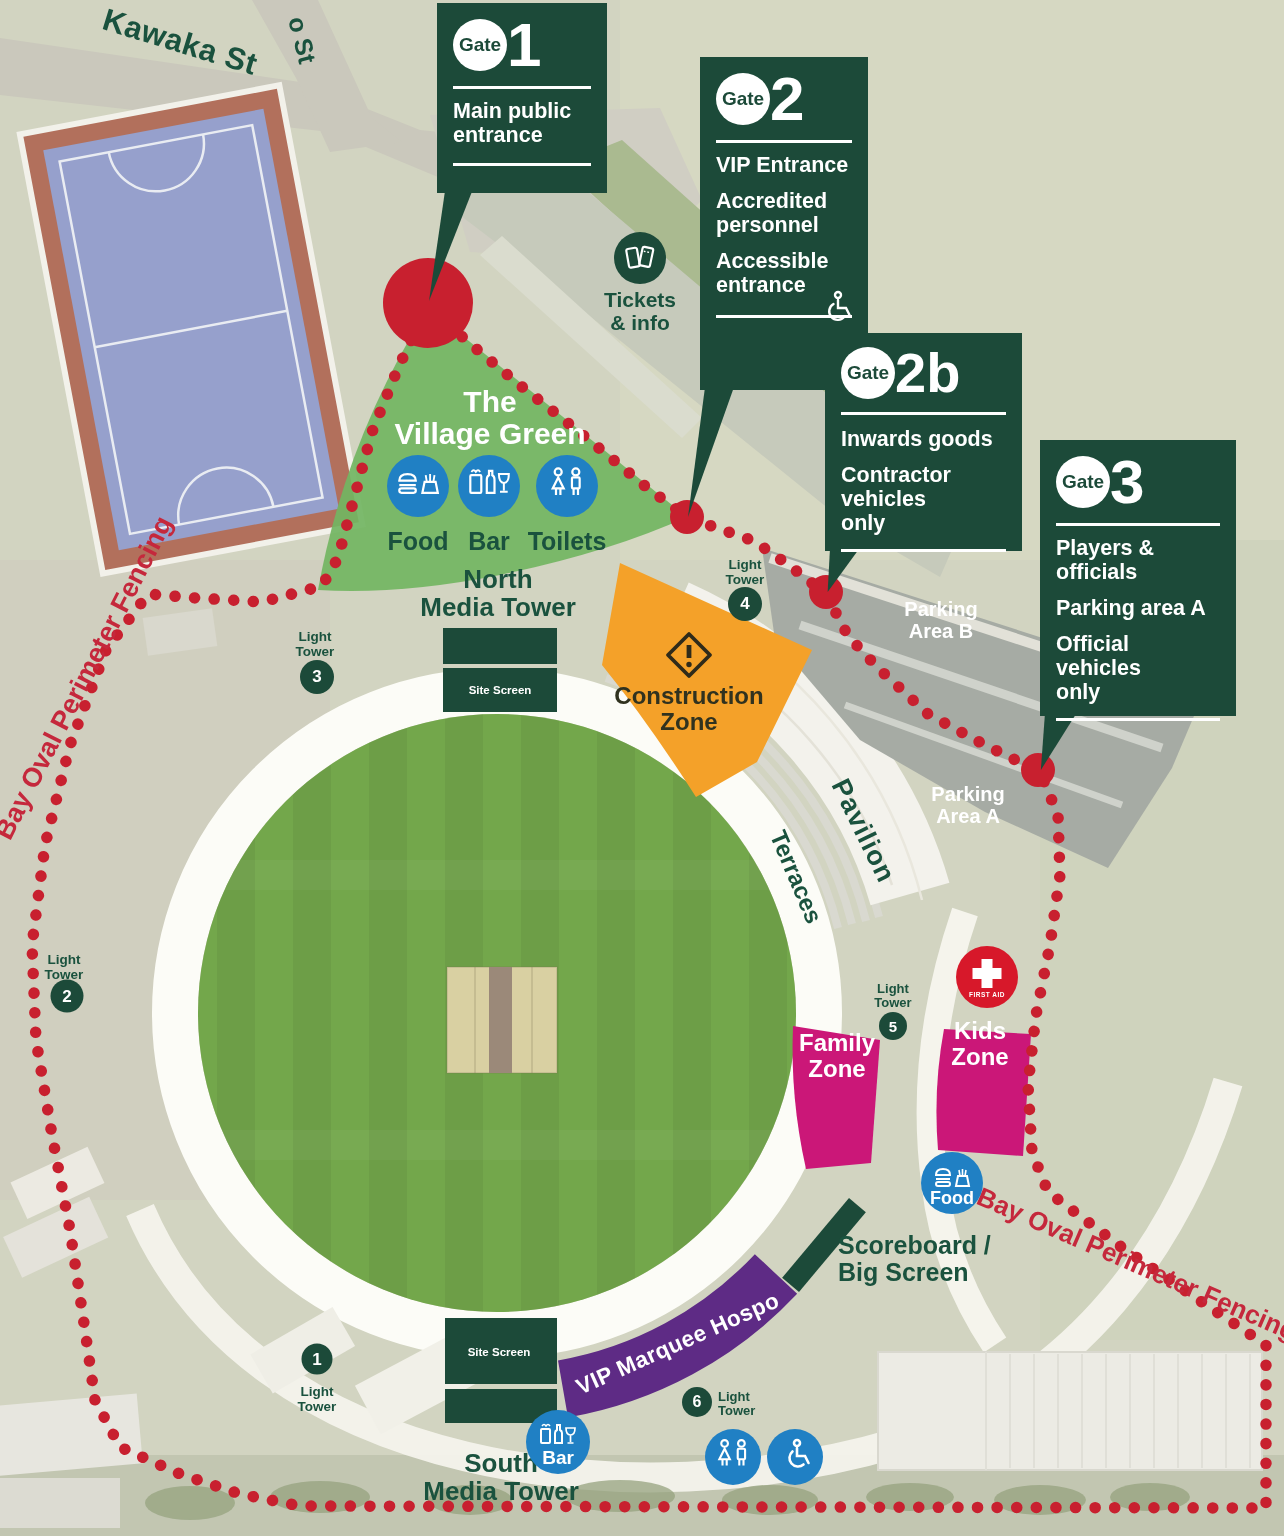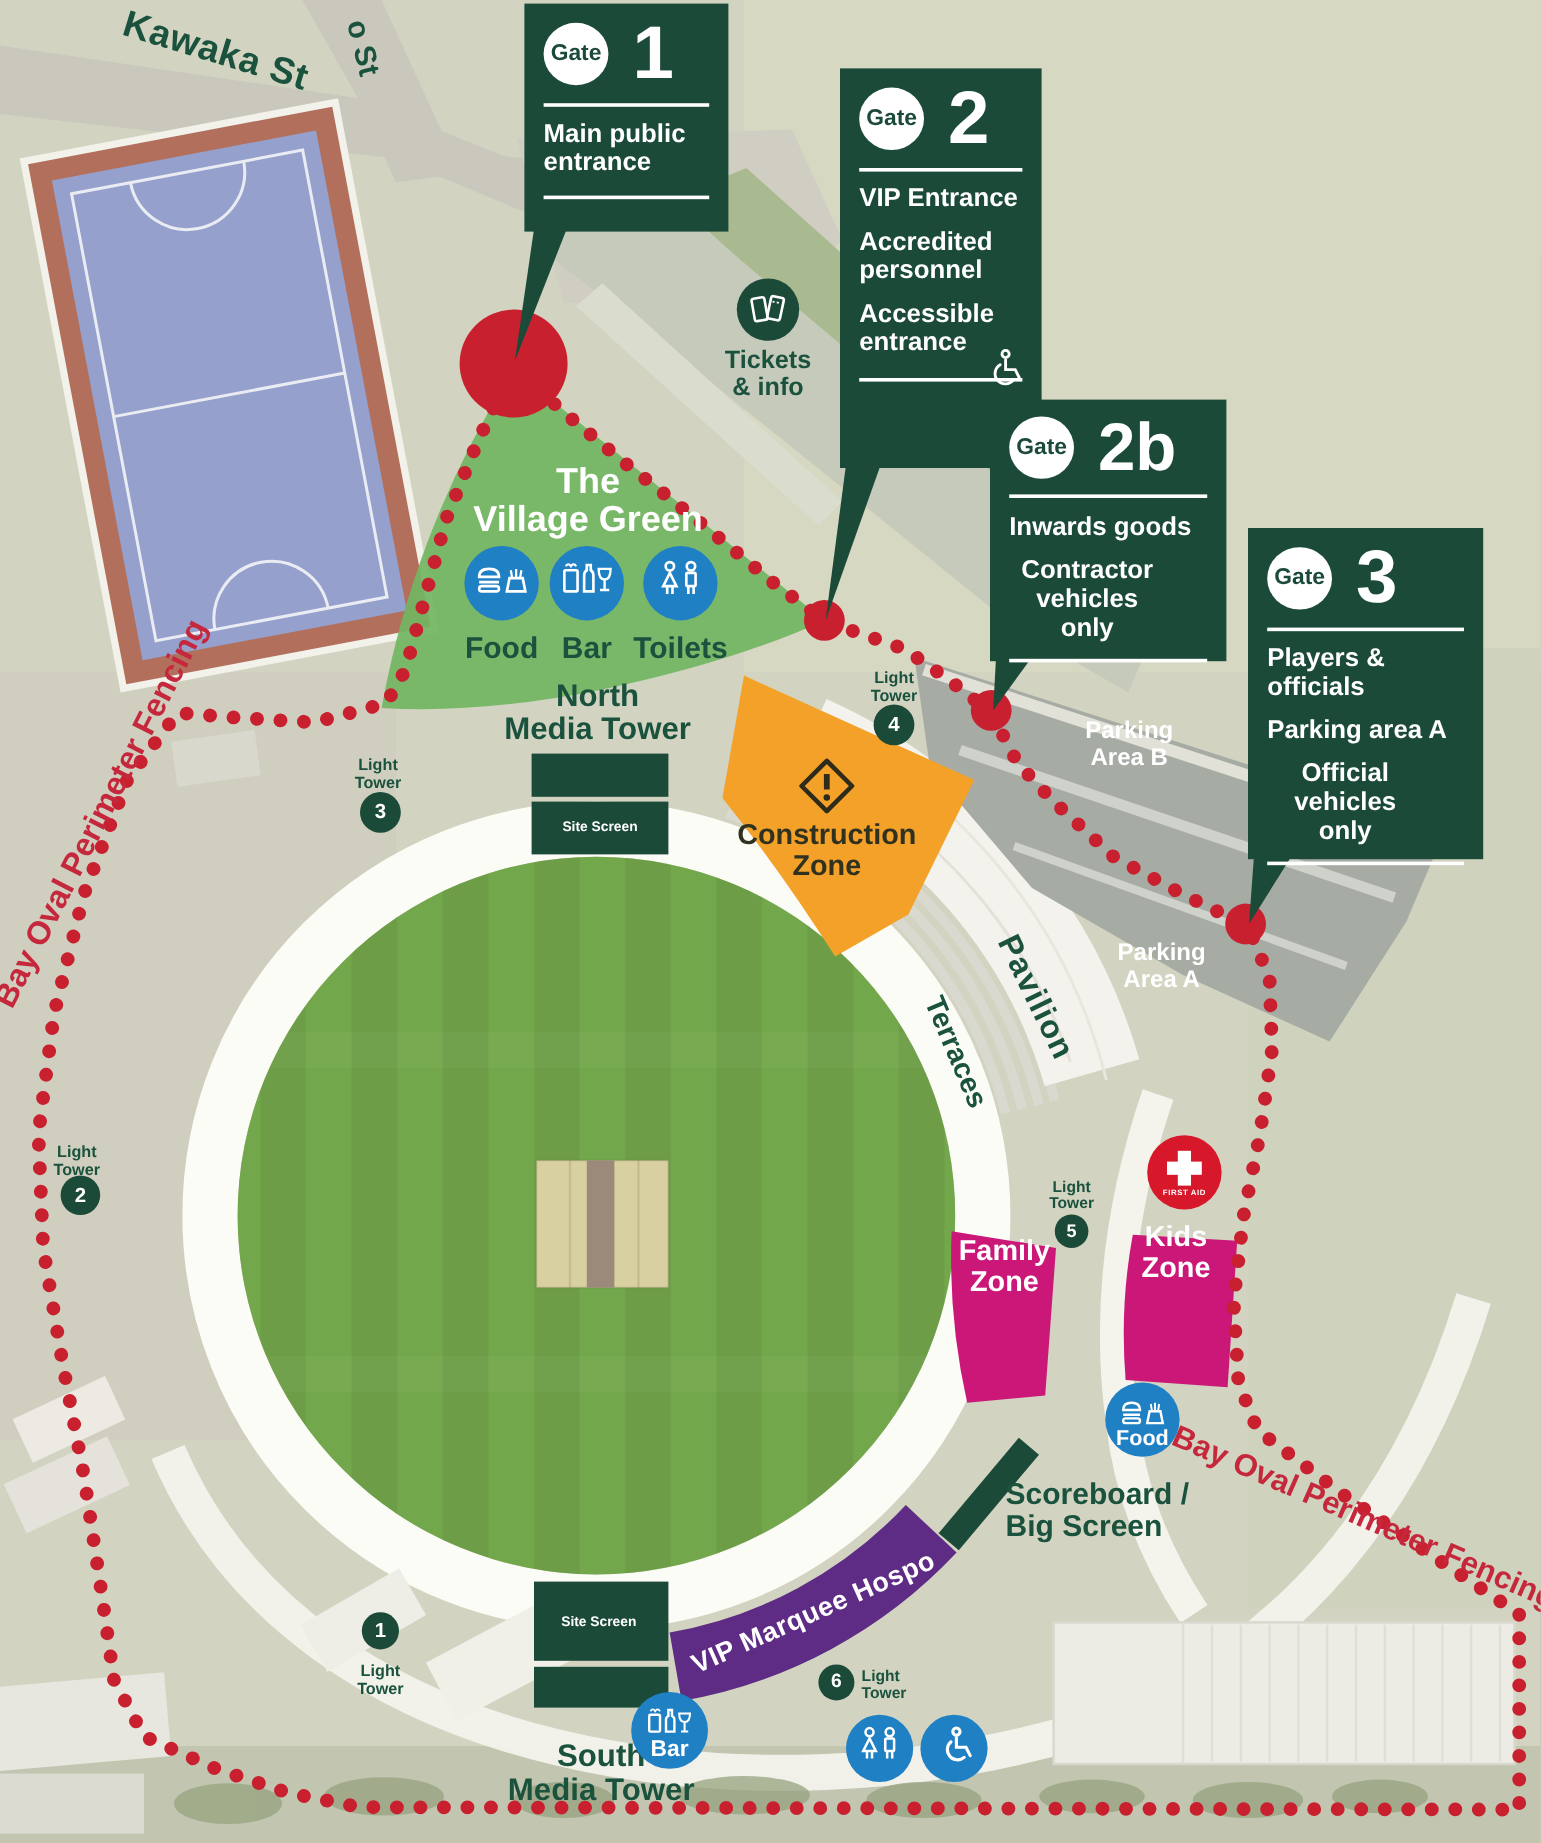--- a/index.html
+++ b/index.html
@@ -12,21 +12,21 @@
   .white-t{color:#ffffff;}
   .red-t{color:#c5283c;}
   .circle{position:absolute;border-radius:50%;transform:translate(-50%,-50%);
           display:flex;flex-direction:column;align-items:center;justify-content:center;z-index:6;}
   .blue{background:#2080c4;}
   .greenbg{background:#1c4a39;}
   .redbg{background:#d7182a;}
   .lt-badge{color:#fff;font-size:17px;z-index:6;}
   .callout{position:absolute;background:#1c4a39;color:#fff;padding:12px 16px;box-sizing:border-box;z-index:8;}
   .tail{position:absolute;background:#1c4a39;z-index:7;}
-  .gate-head{display:flex;align-items:center;gap:20px;margin-top:2px;}
+  .gate-head{display:flex;align-items:center;gap:0;margin-top:2px;}
   .gate-pill{width:54px;height:52px;border-radius:50%;background:#fff;color:#1c4a39;
              display:flex;align-items:center;justify-content:center;font-size:19px;flex:0 0 auto;}
   .gate-num{font-size:62px;line-height:.9;}
   .gate-num.small{font-size:56px;}
   .rule{border-top:3px solid #fff;margin:13px 0 10px;}
   .cline{font-size:21.5px;line-height:1.12;margin-top:12px;}
   .inside-lbl{color:#fff;line-height:1;}
 </style>
 </head>
 <body>
@@ -447,29 +447,29 @@
     <div class="rule" style="margin-top:18px;"></div>
   </div>
 
   <div class="callout" style="left:825px;top:333px;width:197px;height:218px;">
     <div class="gate-head">
       <span class="gate-pill">Gate</span>
       <span class="gate-num small">2b</span>
     </div>
     <div class="rule"></div>
     <div class="cline" style="margin-top:12px;">Inwards goods</div>
-    <div class="cline" style="white-space:normal;width:130px;text-align:center;">Contractor vehicles only</div>
+    <div class="cline" style="white-space:normal;width:130px;">Contractor vehicles only</div>
     <div class="rule" style="margin-top:14px;"></div>
   </div>
 
   <div class="callout" style="left:1040px;top:440px;width:196px;height:276px;">
     <div class="gate-head">
       <span class="gate-pill">Gate</span>
       <span class="gate-num">3</span>
     </div>
     <div class="rule"></div>
     <div class="cline" style="margin-top:2px;white-space:normal;width:110px;">Players &amp; officials</div>
     <div class="cline">Parking area A</div>
-    <div class="cline" style="white-space:normal;width:130px;text-align:center;">Official vehicles only</div>
+    <div class="cline" style="white-space:normal;width:130px;">Official vehicles only</div>
     <div class="rule" style="margin-top:14px;"></div>
   </div>
 
 </div>
 
 </body></html>

